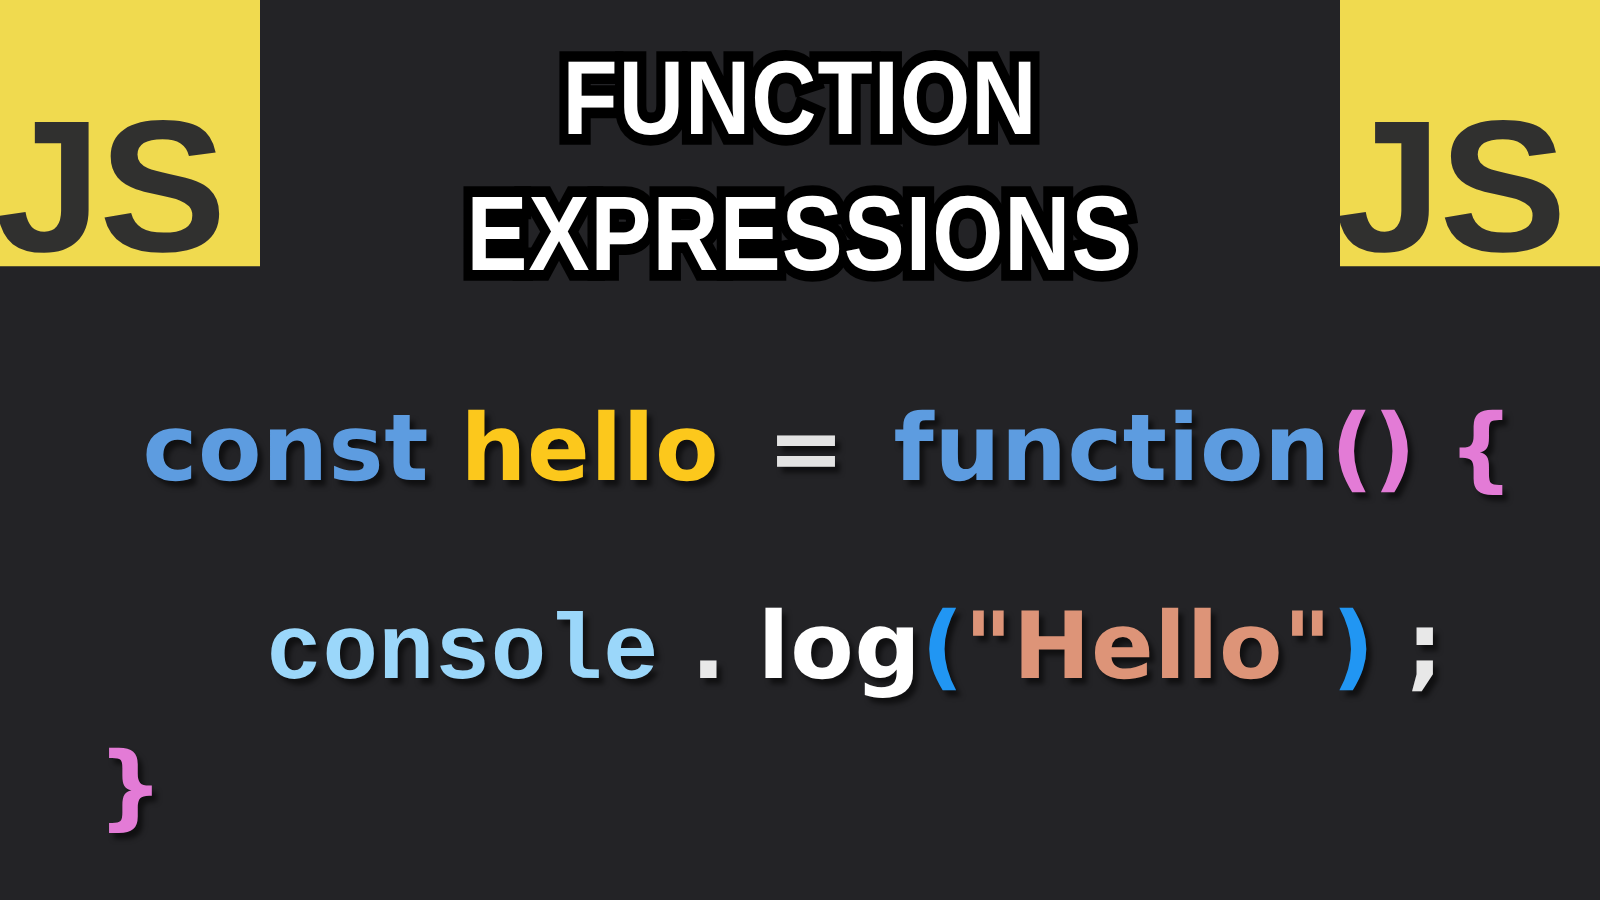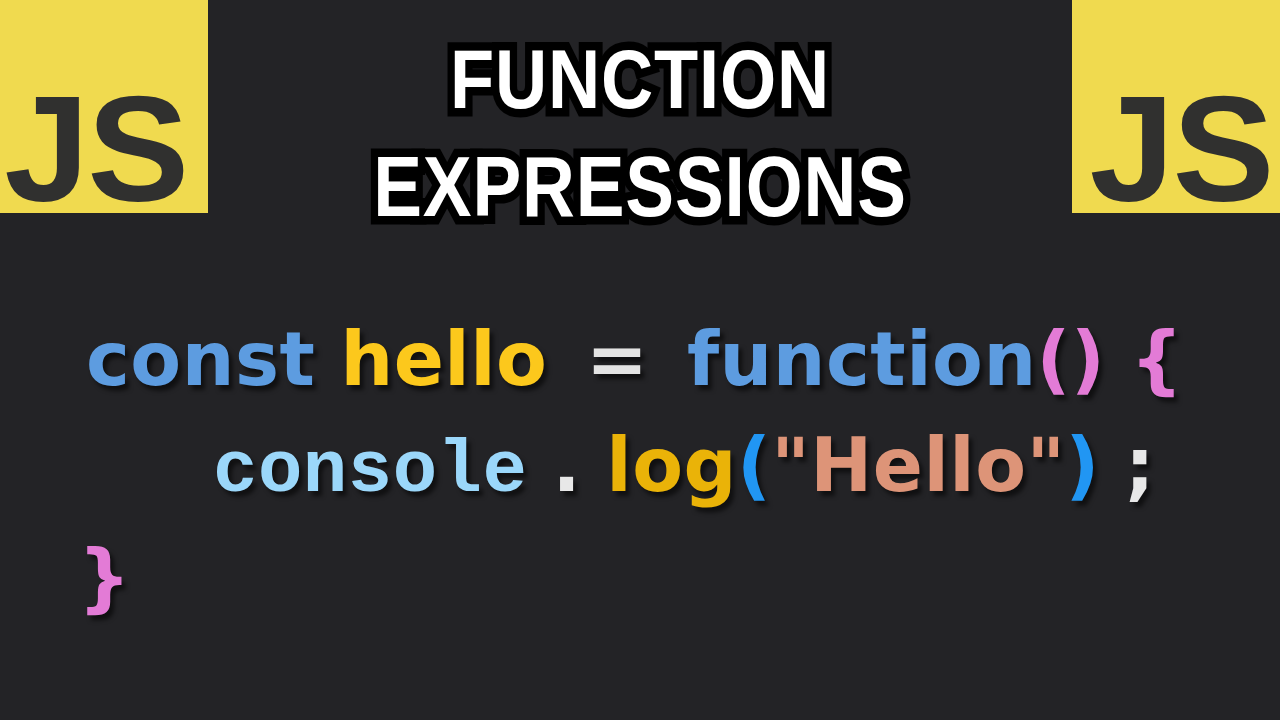--- a/index.html
+++ b/index.html
@@ -17,21 +17,21 @@
   }
 
   
   .js-badge {
     position:absolute;
     top:0;
     width:208px; height:213px;
     background:#F0DA4F;
     display:flex;
     align-items:flex-end;
-    justify-content:center;
+    justify-content:flex-start;
     overflow:hidden;
   }
   .js-badge.left  { left:0; }
   .js-badge.right { left:1072px; }
 
   .js-text {
     font-family:"Liberation Sans", sans-serif;
     font-weight:bold;
     font-size:150px;
     line-height:0.80;
@@ -91,39 +91,39 @@
   }
 
   .code-line {
     white-space:nowrap;
     font-family:"DejaVu Sans", sans-serif;
     font-weight:bold;
     font-size:74px;
     line-height:1.0;
     letter-spacing:0.5px;
   }
-  .code-line.l1 { padding-left:86px;  margin-bottom:32px; }
+  .code-line.l1 { padding-left:114px;  margin-bottom:52px; }
   .code-line.l2 { padding-left:213px; margin-bottom:32px; }
   .code-line.l3 { padding-left:78px;  }
 
   .tok {
     display:inline-block;
     text-shadow:4px 5px 4px rgba(0,0,0,0.55);
   }
   .sp { display:inline-block; width:0.34em; }
   .sp-wide { display:inline-block; width:0.52em; }
 
   
   .c-keyword  { color:#5D9CE0; }
   .c-varname  { color:#FCC81C; }
   .c-equals   { color:#E3E3E3; }
   .c-pink     { color:#E37BD6; }
   .c-console  { color:#9BD7FA;font-family:Liberation Mono, monospace; }
   .c-dot      { color:#E8E8E8; }
-  .c-method   { color:#eab308; }
+  .c-method   { color:#ffffff;margin-top:32px; }
   .c-paren    { color:#2196F3; }
   .c-string   { color:#DD9478; }
   .c-semi     { color:#E8E8E8; }
 </style>
 </head>
 <body>
 
 <div id="stage">
 
   <div class="js-badge left">

